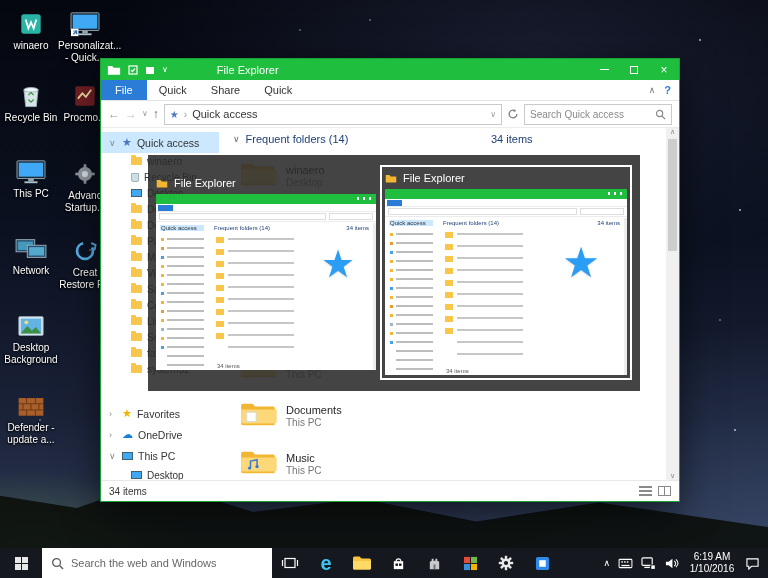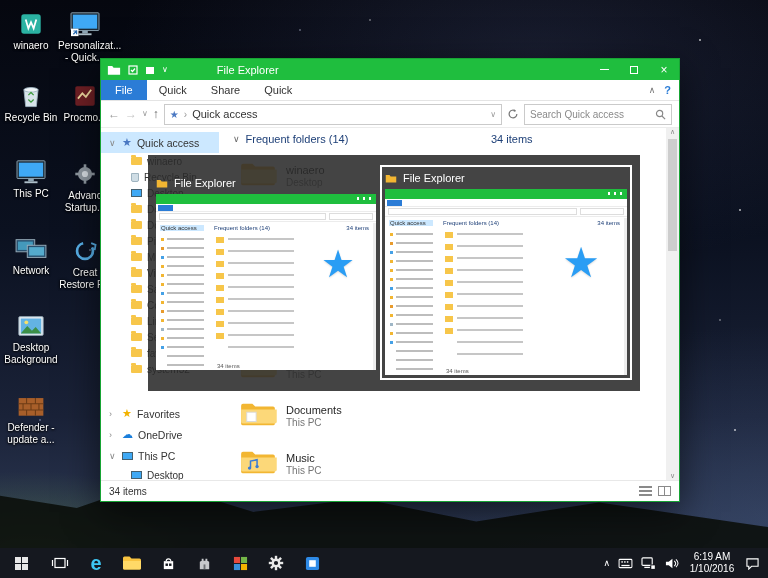--- a/index.html
+++ b/index.html
@@ -606,20 +606,27 @@
 
   <div class="taskbar">
     <div class="tb-start">
       <span class="wlogo">
           <div></div>
           <div></div>
           <div></div>
           <div></div>
         </span>
     </div>
+    <div class="tb-search">
+      <svg width="13" height="13" viewBox="0 0 14 14">
+          <circle cx="6" cy="6" r="4.2" fill="none" stroke="#5a5a5a" stroke-width="1.4"></circle>
+          <path d="M9.2 9.2 L13 13" stroke="#5a5a5a" stroke-width="1.4"></path>
+        </svg>
+      <input placeholder="Search the web and Windows" style="">
+    </div>
     <div class="tb-btn">
       <svg width="18" height="14" viewBox="0 0 18 14">
           <rect x="4" y="2.5" width="10" height="9" fill="none" stroke="#fff" stroke-width="1.2"></rect>
           <path d="M1.5 4 v6 M16.5 4 v6" stroke="#fff" stroke-width="1.2"></path>
         </svg>
     </div>
     <div class="tb-btn">
       <span class="edge-e">e</span>
     </div>
     <div class="tb-btn">

